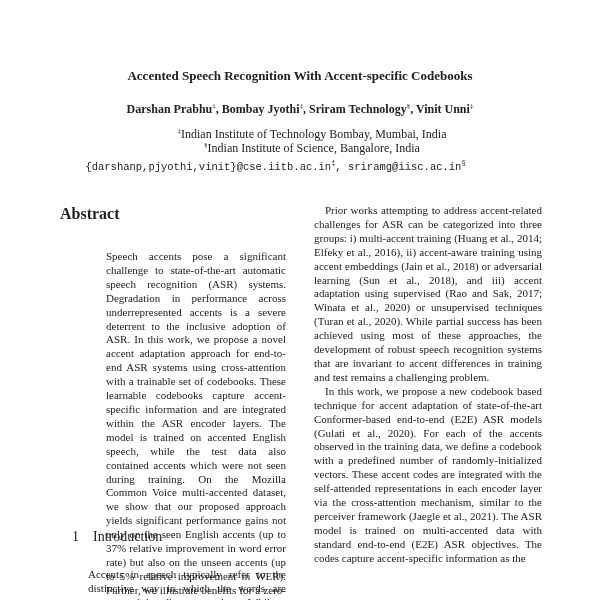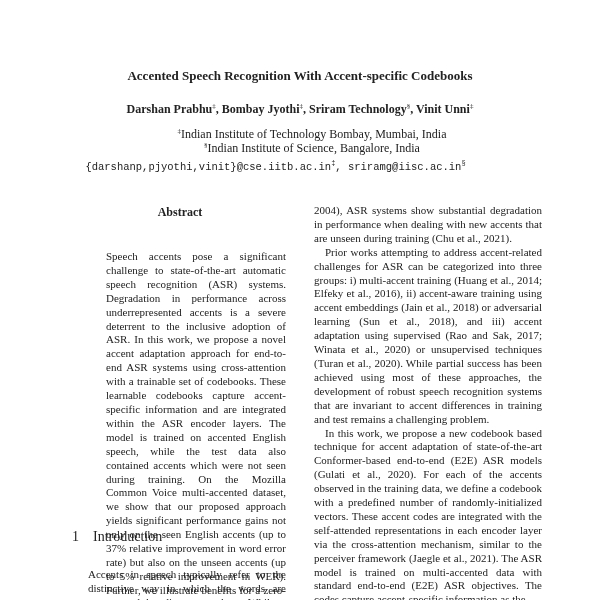--- a/index.html
+++ b/index.html
@@ -9,22 +9,22 @@
            font-weight:bold; font-size:13px; }
   .authors { position:absolute; top:102px; left:0; width:600px; text-align:center;
              font-weight:bold; font-size:12px; }
   .authors sup, .aff sup, .email sup { font-size:7px; font-weight:normal; }
   .aff { position:absolute; left:0; width:600px; text-align:center; font-size:12px;padding-left:12px; }
   .aff1 { top:127px; }
   .aff2 { top:141px; }
   .email { position:absolute; top:159px; left:0; width:551px; text-align:center;
            font-family:Liberation Mono, monospace; font-size:10.5px; }
   .col { position:absolute; font-size:11px; line-height:13.9px; text-align:justify; }
-  .abs-head { position:absolute; top:205px; left:60px; width:240px; text-align:center;
-              font-weight:bold; font-size:12px; }
+  .abs-head { position:absolute; top:205px; left:60px; width:240px; 
+              font-weight:bold; font-size:16px; }
   .abstract { top:234px; left:90px; width:212px; }
   .sec-head { position:absolute; top:529px; left:72px; font-weight:normal; font-size:14px; }
   .sec-head .num { margin-right:14px; }
   .intro { top:552px; left:72px; width:230px; }
   .right { top:204px; left:314px; width:228px; }
   .right p { margin:0; }
   .right p.ind { text-indent:11px; }
   .abstract p, .intro p { margin:16px; }
 </style>
 </head>
@@ -56,16 +56,15 @@
 </div>
 
 <div class="sec-head">
   <span class="num">1</span><span>Introduction</span>
 </div>
 <div class="col intro">
   <p>Accents in speech typically refer to the distinctive way in which the words are pronounced by diverse speakers. While a speaker's accent may be primarily derived from their native language, speech</p>
 </div>
 
 <div class="col right">
-  <p>2004), ASR systems show substantial degradation in performance when dealing with new accents that are unseen during training (Chu et al., 2021).</p>
   <p class="ind">Prior works attempting to address accent-related challenges for ASR can be categorized into three groups: i) multi-accent training (Huang et al., 2014; Elfeky et al., 2016), ii) accent-aware training using accent embeddings (Jain et al., 2018) or adversarial learning (Sun et al., 2018), and iii) accent adaptation using supervised (Rao and Sak, 2017; Winata et al., 2020) or unsupervised techniques (Turan et al., 2020). While partial success has been achieved using most of these approaches, the development of robust speech recognition systems that are invariant to accent differences in training and test remains a challenging problem.</p>
   <p class="ind">In this work, we propose a new codebook based technique for accent adaptation of state-of-the-art Conformer-based end-to-end (E2E) ASR models (Gulati et al., 2020). For each of the accents observed in the training data, we define a codebook with a predefined number of randomly-initialized vectors. These accent codes are integrated with the self-attended representations in each encoder layer via the cross-attention mechanism, similar to the perceiver framework (Jaegle et al., 2021). The ASR model is trained on multi-accented data with standard end-to-end (E2E) ASR objectives. The codes capture accent-specific information as the</p>
 </div>
 
 </body></html>

